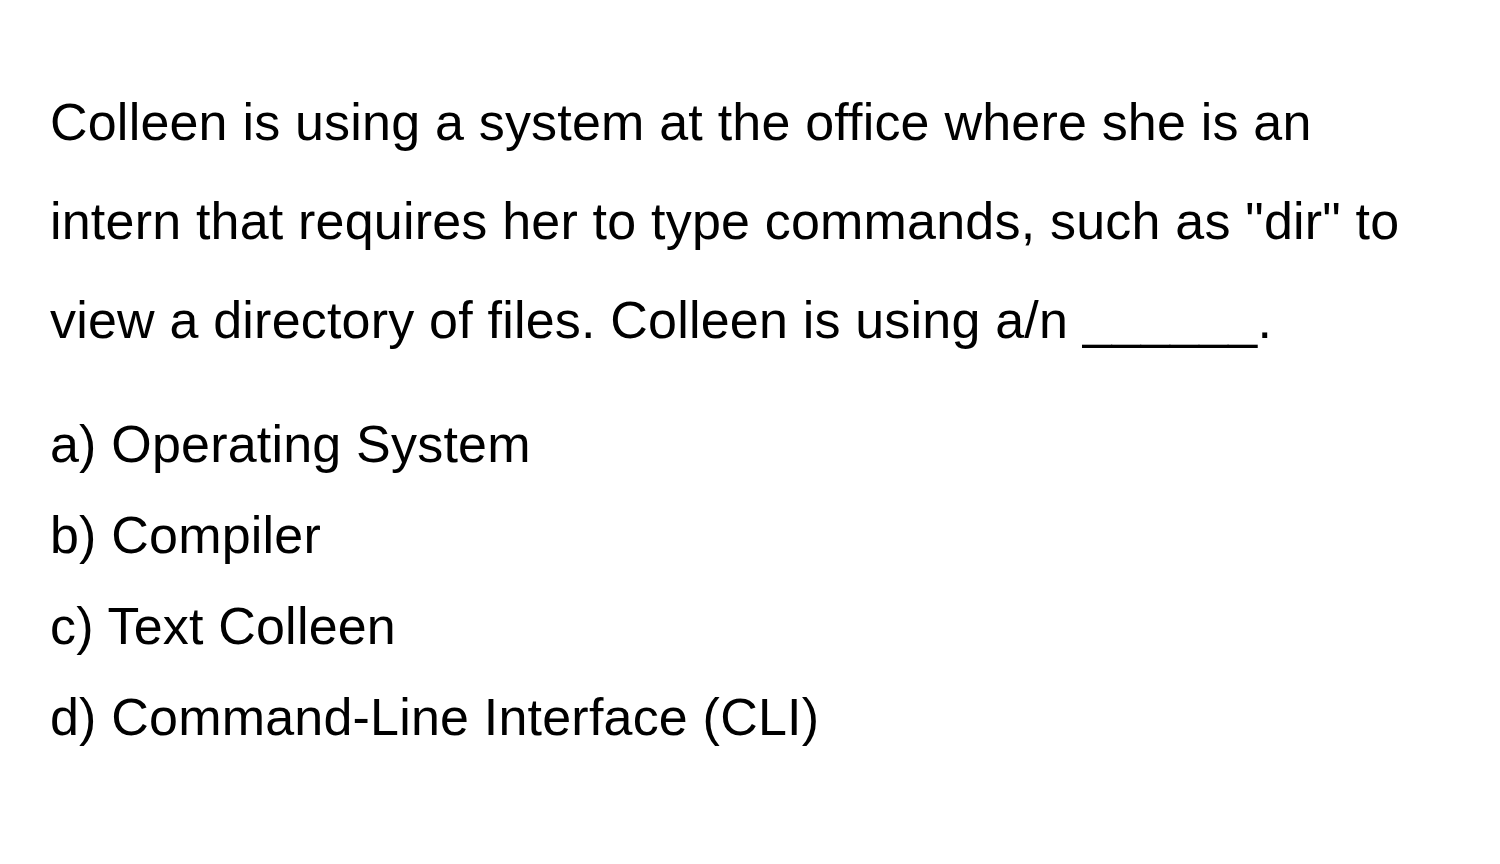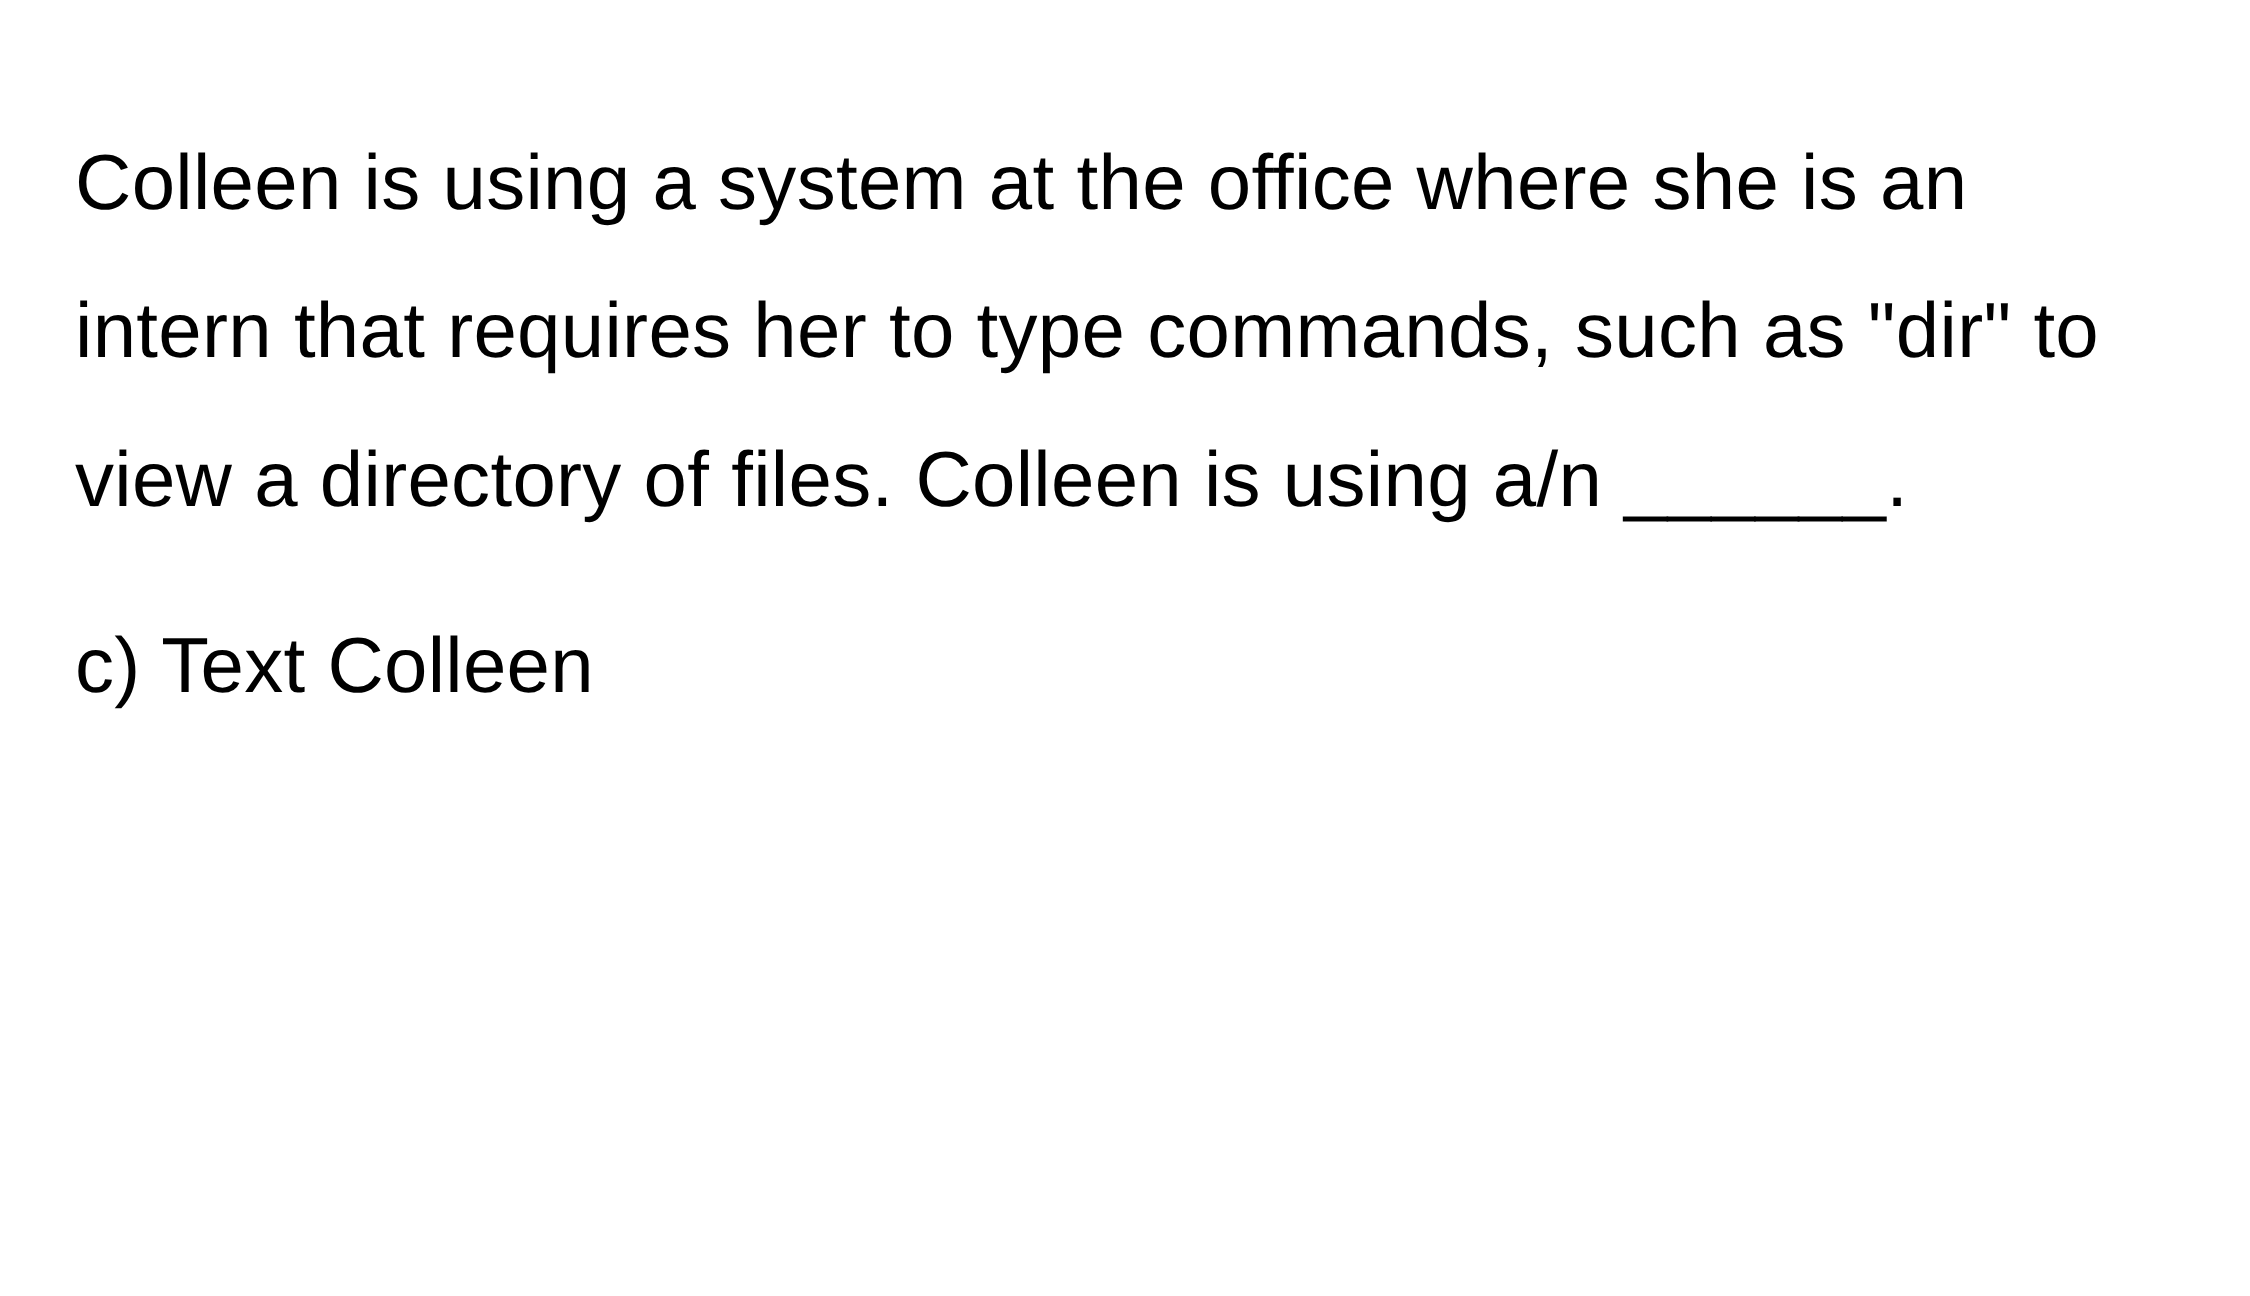--- a/index.html
+++ b/index.html
@@ -30,17 +30,29 @@
     display: block;
   }
 </style>
 </head>
 <body>
 
 <div class="container">
   <div class="question-stem">Colleen is using a system at the office where she is an intern that requires her to type commands, such as "dir" to view a directory of files. Colleen is using a/n ______.</div>
   <div class="options">
     <span class="option-row">
+      <span>a)</span>
+      <span>Operating System</span>
+    </span>
+    <span class="option-row">
+      <span>b)</span>
+      <span>Compiler</span>
+    </span>
+    <span class="option-row">
       <span>c)</span>
       <span>Text Colleen</span>
+    </span>
+    <span class="option-row">
+      <span>d)</span>
+      <span>Command-Line Interface (CLI)</span>
     </span>
   </div>
 </div>
 
 </body></html>

